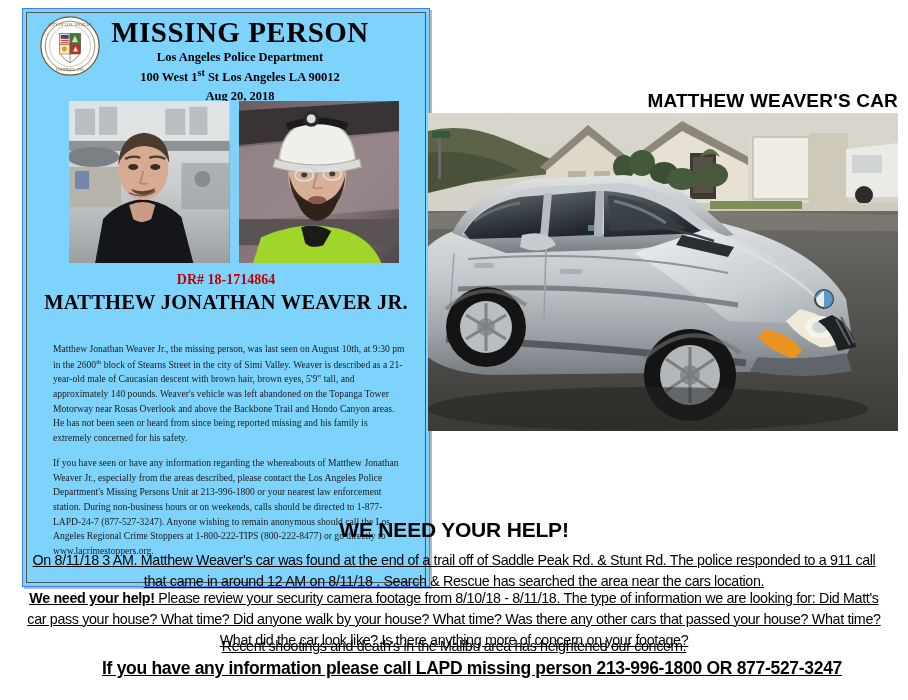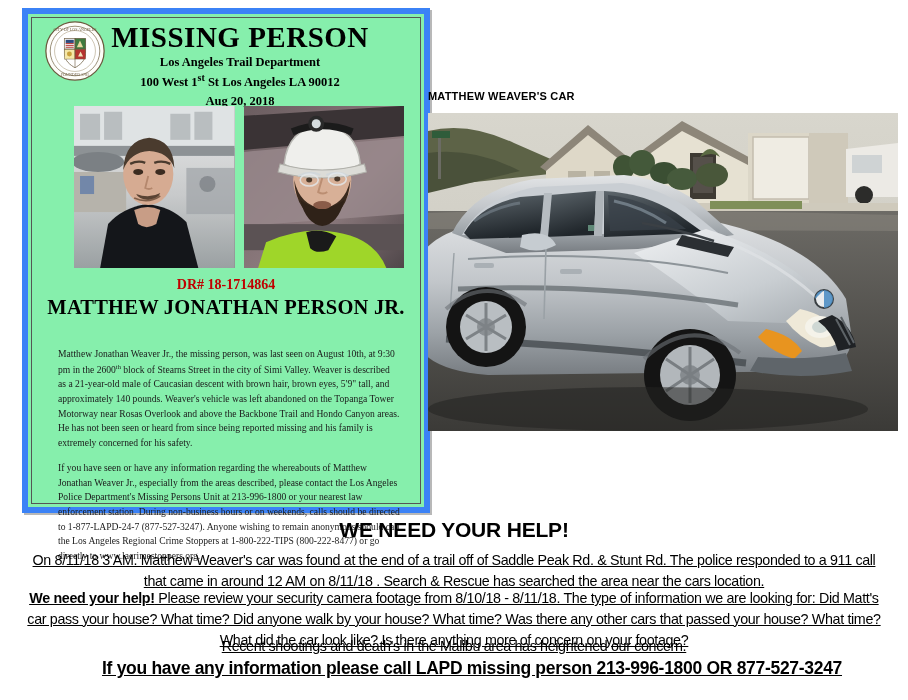--- a/index.html
+++ b/index.html
@@ -16,23 +16,23 @@
     font-family: "Liberation Serif", serif;
     color: #000000;
   }
 
   
   .flyer {
     position: absolute;
     left: 22px;
     top: 8px;
     width: 408px;
-    height: 505px;
-    background: #86efac;
-    border: 6px solid #3b82f6;
+    height: 579px;
+    background: #7dd3fc;
+    border: 1px solid #3b82f6;
     box-sizing: border-box;
     box-shadow: 2px 2px 0 #b8b8b8;
   }
   .flyer-inner {
     position: absolute;
     inset: 3px;
     border: 1px solid #555;
     box-sizing: border-box;
   }
 
@@ -120,24 +120,24 @@
   }
   .flyer-body p { margin: 0 0 11px 0; }
   .flyer-body sup { font-size: 6.5px; }
 
   
   .car-title {
     position: absolute;
     left: 428px;
     top: 90px;
     width: 470px;
-    text-align: left;
+    text-align: right;
     font-family: "Liberation Sans", sans-serif;
     font-weight: bold;
-    font-size: 11px;
+    font-size: 19px;
     letter-spacing: 0.2px;
   }
   .car-photo {
     position: absolute;
     left: 428px;
     top: 113px;
     width: 470px;
     height: 318px;
     overflow: hidden;
     background: #5a5a58;
@@ -207,21 +207,21 @@
       <path d="M55 59 l4 -8 l4 8 z" fill="#f0e3b8"></path>
       <path d="M50 30 v46" stroke="#6b5a3e" stroke-width="1"></path>
       <path d="M33 47 h34" stroke="#6b5a3e" stroke-width="1"></path>
       <text x="50" y="17" text-anchor="middle" font-size="6.5" fill="#6b5a3e" font-family="serif">CITY OF LOS ANGELES</text>
       <text x="50" y="90" text-anchor="middle" font-size="6.5" fill="#6b5a3e" font-family="serif">FOUNDED 1781</text>
     </svg>
   </div>
 
   <div class="flyer-head">
     <div class="missing-title">MISSING PERSON</div>
-    <div class="dept-line">Los Angeles Trail Department</div>
+    <div class="dept-line">Los Angeles Police Department</div>
     <div class="dept-line"><span>100 West 1</span><sup>st</sup><span> St Los Angeles LA 90012</span></div>
     <div class="dept-line">Aug 20, 2018</div>
   </div>
 
   <div class="photo-row">
     <div class="photo">
       <svg viewBox="0 0 160 162" preserveAspectRatio="xMidYMid slice" width="100%" height="100%">
         <defs>
           <linearGradient id="bg1" x1="0" y1="0" x2="0" y2="1">
             <stop offset="0%" stop-color="#e9eaea"></stop>
@@ -290,21 +290,21 @@
         <ellipse cx="93" cy="73" rx="9" ry="6" fill="none" stroke="#e3e9ec" stroke-width="1.6" opacity="0.8"></ellipse>
         <ellipse cx="65" cy="74" rx="3" ry="2.4" fill="#4a3a2c"></ellipse>
         <ellipse cx="93" cy="73" rx="3" ry="2.4" fill="#4a3a2c"></ellipse>
         <path d="M78 72 l-4 14 q5 3 9 0" stroke="#bb8e72" stroke-width="2" fill="none"></path>
         <ellipse cx="78" cy="99" rx="9" ry="4" fill="#8a5c49"></ellipse>
       </svg>
     </div>
   </div>
 
   <div class="dr-num">DR# 18-1714864</div>
-  <div class="person-name">MATTHEW JONATHAN PERSON JR.</div>
+  <div class="person-name">MATTHEW JONATHAN WEAVER JR.</div>
 
   <div class="flyer-body">
     <p><span>Matthew Jonathan Weaver Jr., the missing person, was last seen on August 10th, at 9:30 pm in the 2600</span><sup>th</sup><span> block of Stearns Street in the city of Simi Valley.  Weaver is described as a 21-year-old male of Caucasian descent with brown hair, brown eyes, 5'9" tall, and approximately 140 pounds.  Weaver's vehicle was left abandoned on the Topanga Tower Motorway near Rosas Overlook and above the Backbone Trail and Hondo Canyon areas.  He has not been seen or heard from since being reported missing and his family is extremely concerned for his safety.</span></p>
     <p>If you have seen or have any information regarding the whereabouts of Matthew Jonathan Weaver Jr., especially from the areas described, please contact the Los Angeles Police Department's Missing Persons Unit at 213-996-1800 or your nearest law enforcement station.  During non-business hours or on weekends, calls should be directed to 1-877-LAPD-24-7 (877-527-3247).  Anyone wishing to remain anonymous should call the Los Angeles Regional Crime Stoppers at 1-800-222-TIPS (800-222-8477) or go directly to www.lacrimestoppers.org.</p>
   </div>
 </div>
 
 <div class="car-title">MATTHEW WEAVER'S CAR</div>
 
 <div class="car-photo">

